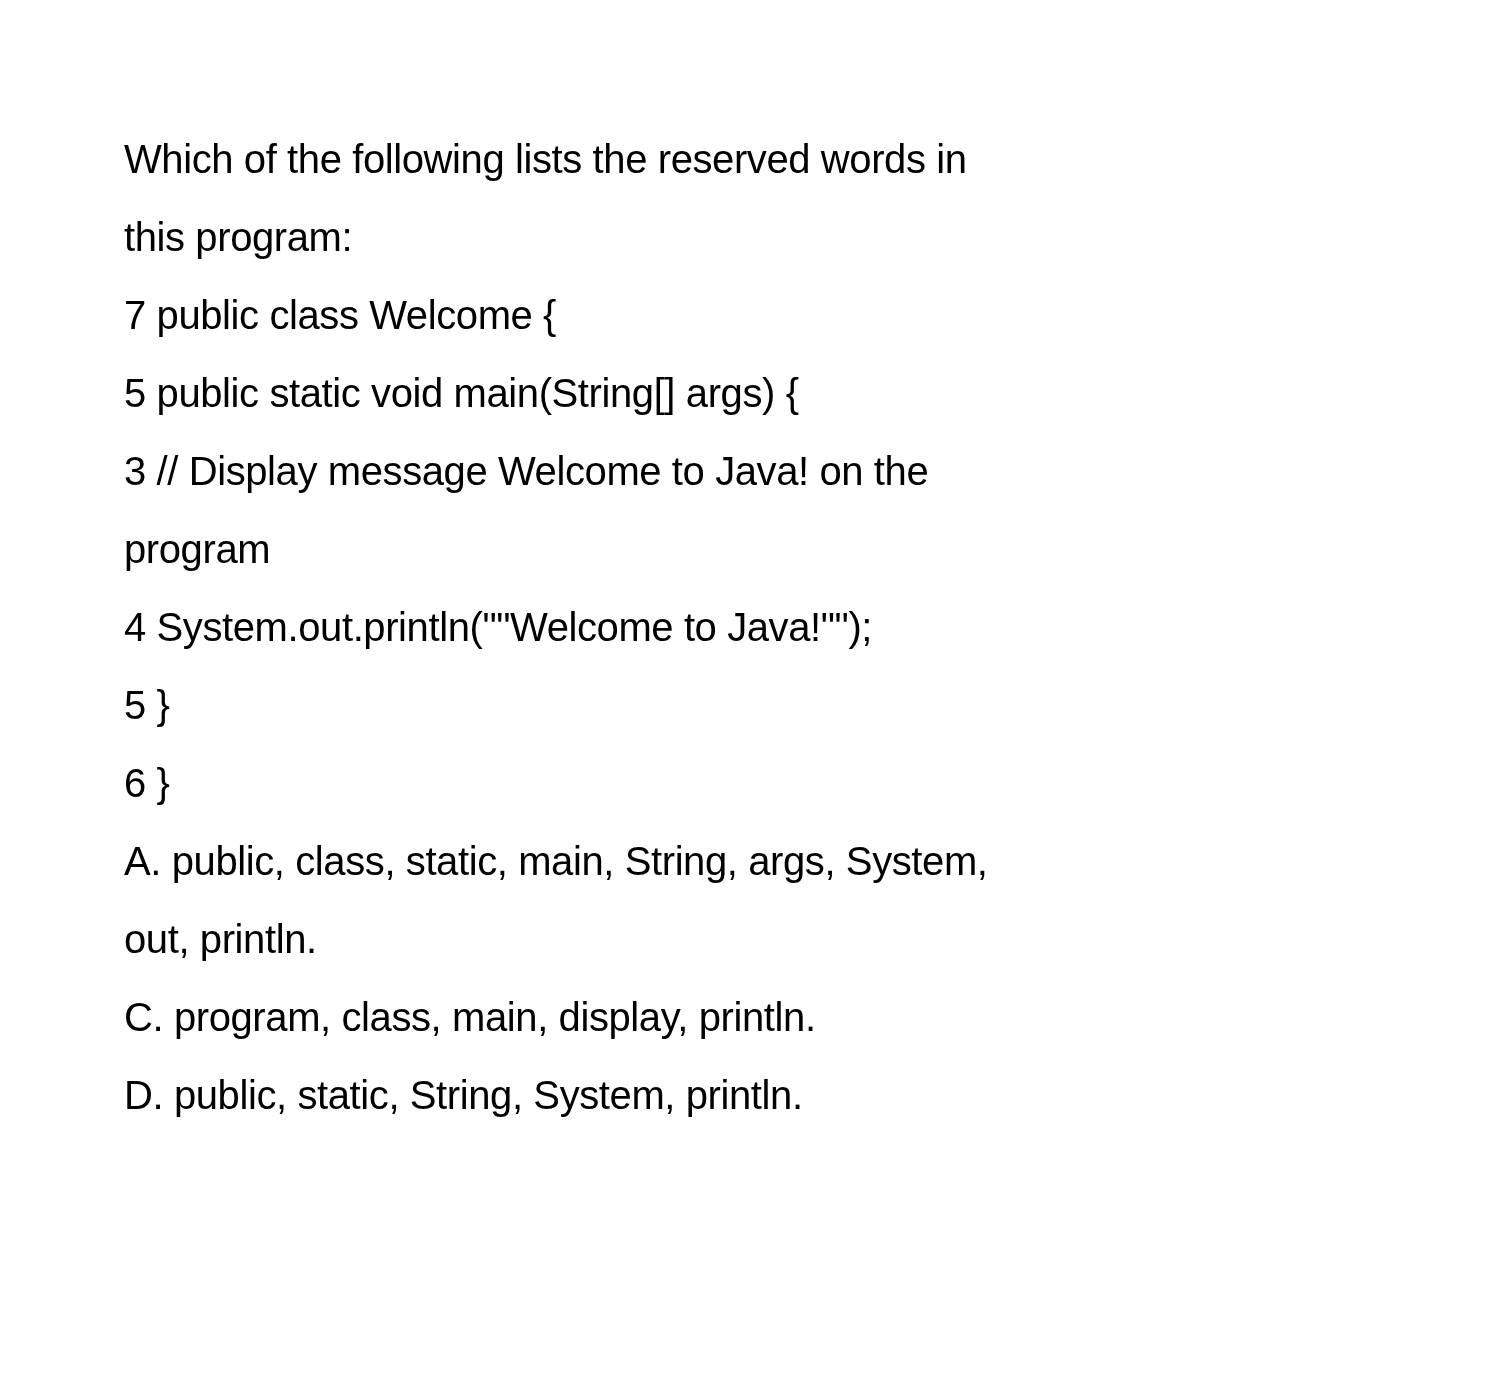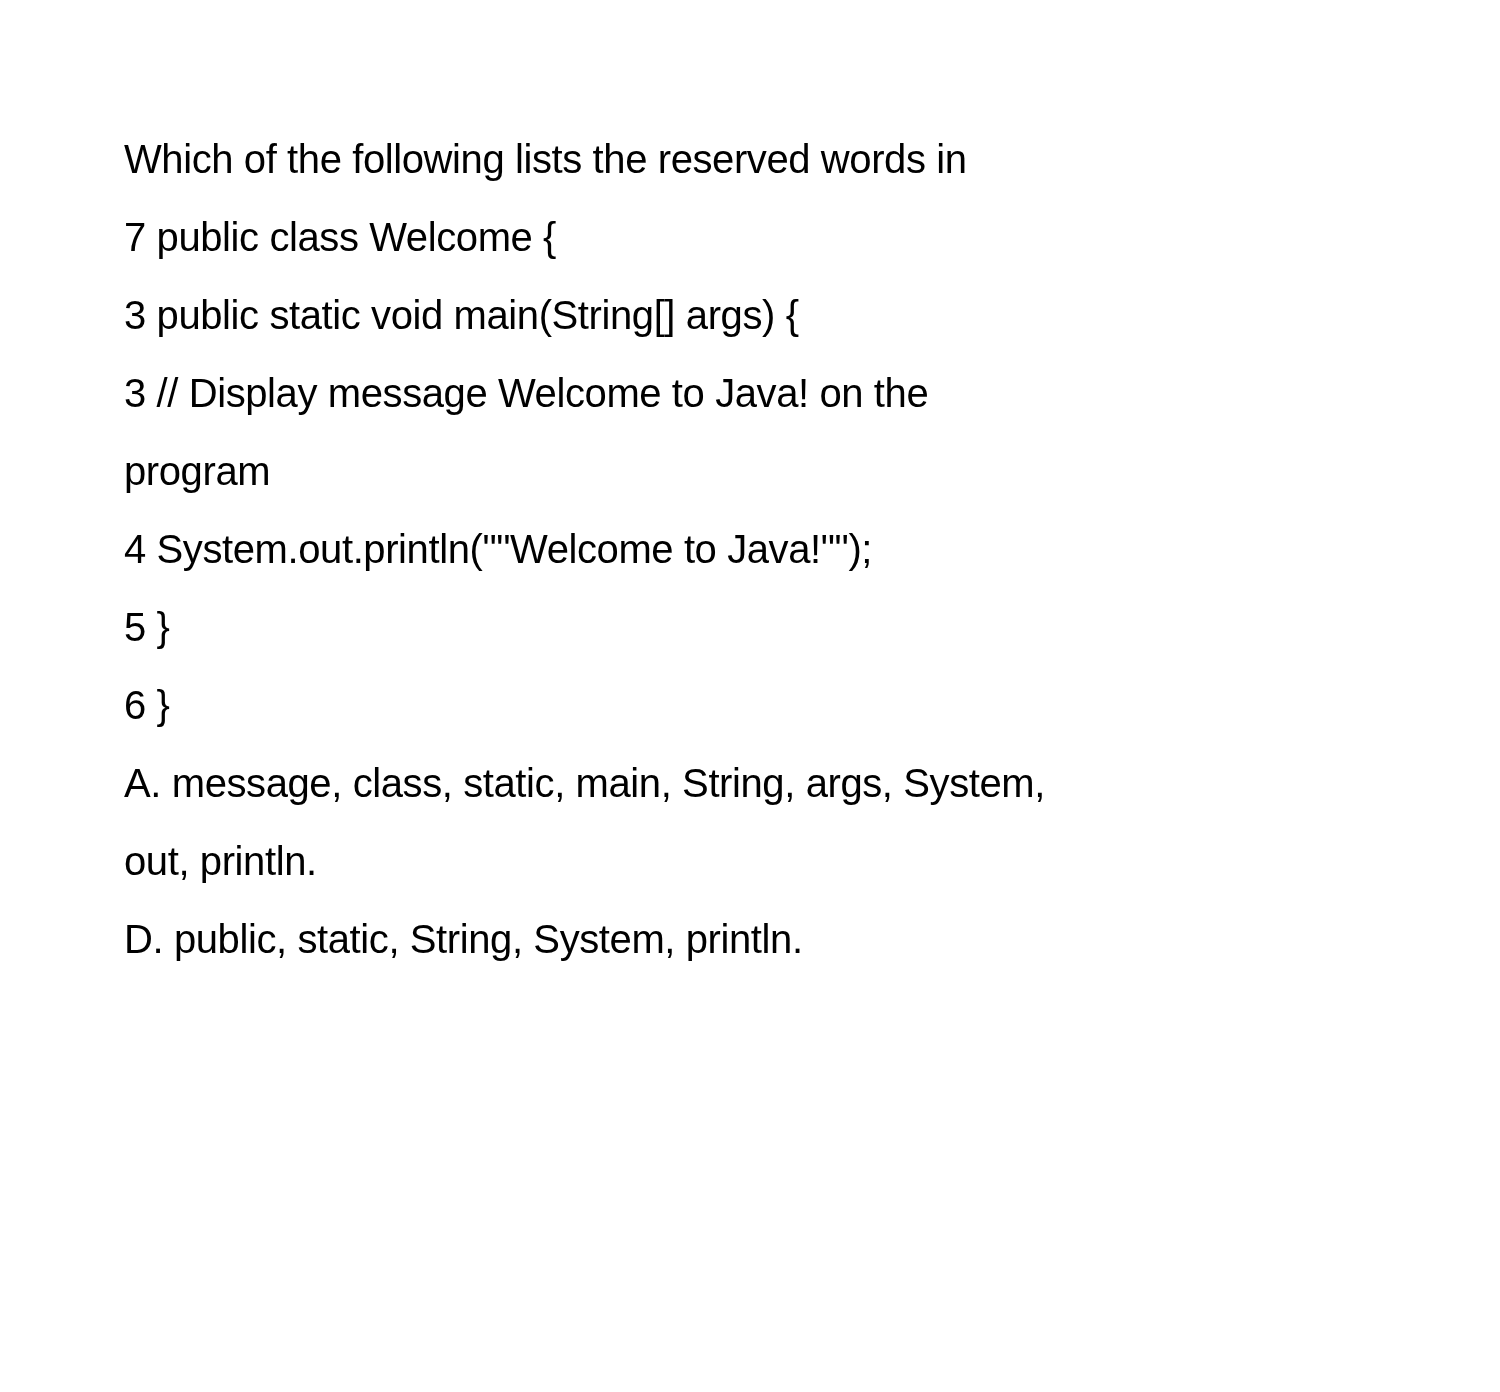--- a/index.html
+++ b/index.html
@@ -19,23 +19,25 @@
     }
     .line {
       display: block;
     }
   </style>
 </head>
 <body>
 
 <div>
   <span class="line">Which of the following lists the reserved words in</span>
+  <span class="line">this program:</span>
   <span class="line">7 public class Welcome {</span>
-  <span class="line">3 public static void main(String[] args) {</span>
+  <span class="line">5 public static void main(String[] args) {</span>
   <span class="line">3 // Display message Welcome to Java! on the</span>
   <span class="line">program</span>
   <span class="line">4 System.out.println(""Welcome to Java!"");</span>
   <span class="line">5 }</span>
   <span class="line">6 }</span>
-  <span class="line">A. message, class, static, main, String, args, System,</span>
+  <span class="line">A. public, class, static, main, String, args, System,</span>
   <span class="line">out, println.</span>
+  <span class="line">C. program, class, main, display, println.</span>
   <span class="line">D. public, static, String, System, println.</span>
 </div>
 
 </body></html>

